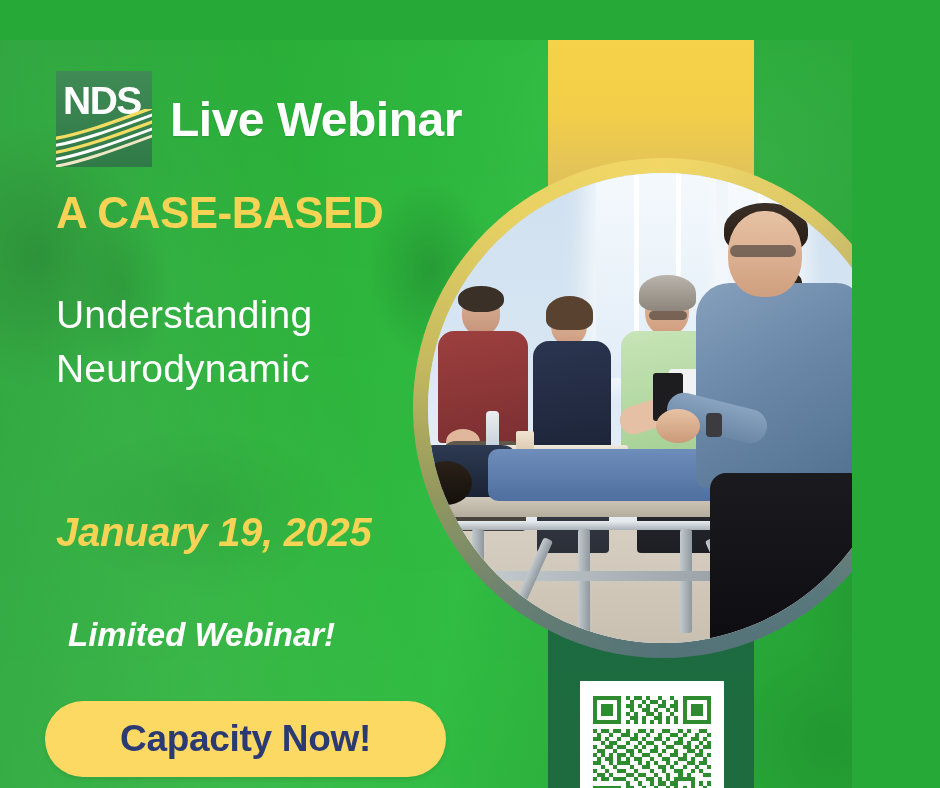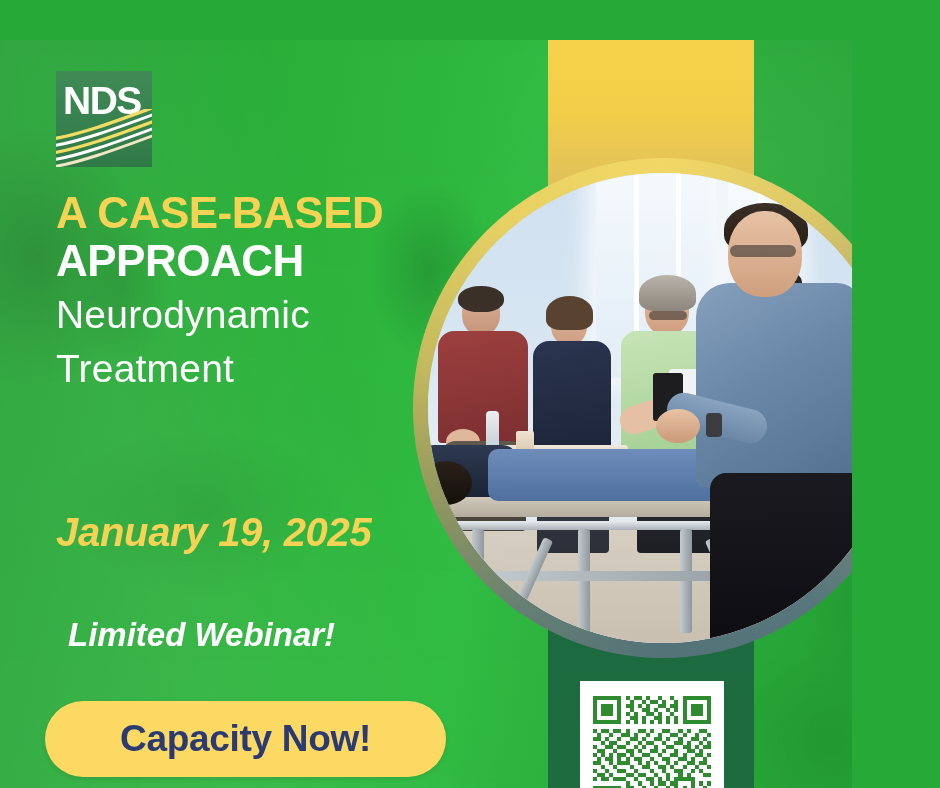--- a/index.html
+++ b/index.html
@@ -411,27 +411,27 @@
     <div class="logo-text">NDS</div>
     <svg width="96" height="58" viewBox="0 0 96 58">
       <path d="M-4 30 C 22 26, 56 14, 104 -4" stroke="#f2dc62" stroke-width="3.4" fill="none"></path>
       <path d="M-4 37 C 22 33, 56 21, 104 3" stroke="#ffffff" stroke-width="3.0" fill="none"></path>
       <path d="M-4 44 C 22 40, 56 28, 104 10" stroke="#f2dc62" stroke-width="3.2" fill="none"></path>
       <path d="M-4 51 C 22 47, 56 35, 104 17" stroke="#ffffff" stroke-width="3.0" fill="none"></path>
       <path d="M-4 58 C 22 54, 56 42, 104 24" stroke="#efe6c4" stroke-width="3.0" fill="none"></path>
     </svg>
   </div>
 
+  <div class="live-webinar">Live Webinar</div>
 
   <div class="head1">A CASE-BASED</div>
-  <div class="head2">APPROACH</div>
 
   <div class="sub">
+    <div>Understanding</div>
     <div>Neurodynamic</div>
-    <div>Treatment</div>
   </div>
 
   <div class="date">January 19, 2025</div>
   <div class="limited">Limited Webinar!</div>
 
   <button class="cta">
     <span>Capacity Now!</span>
   </button>
 
   <div class="qr-card">

